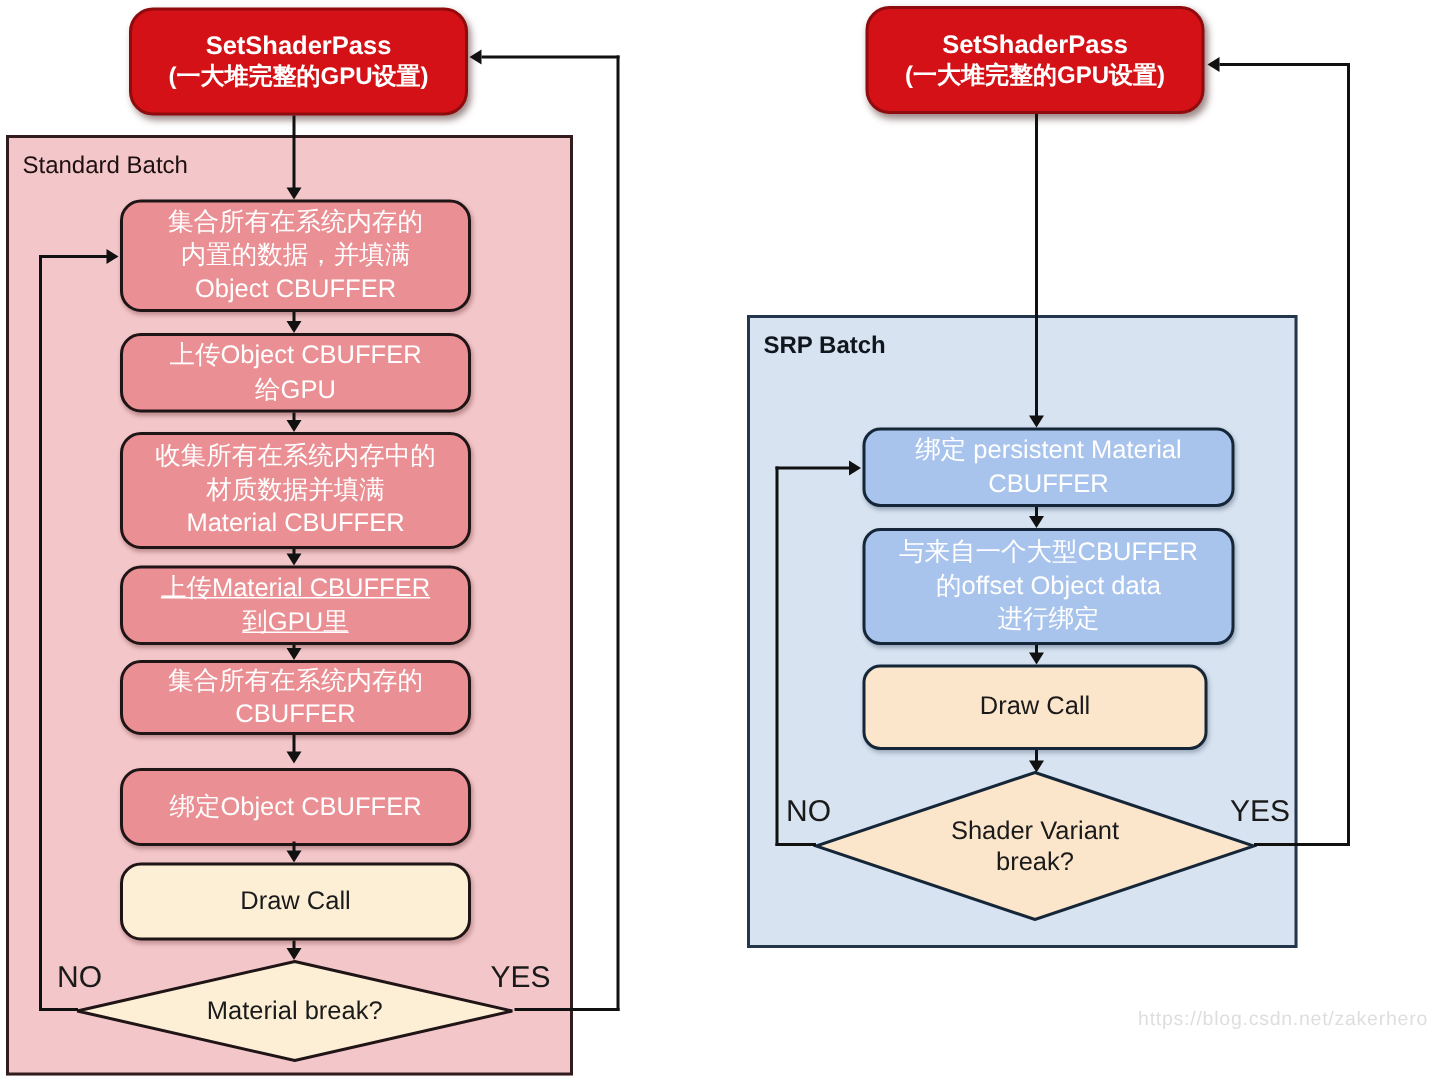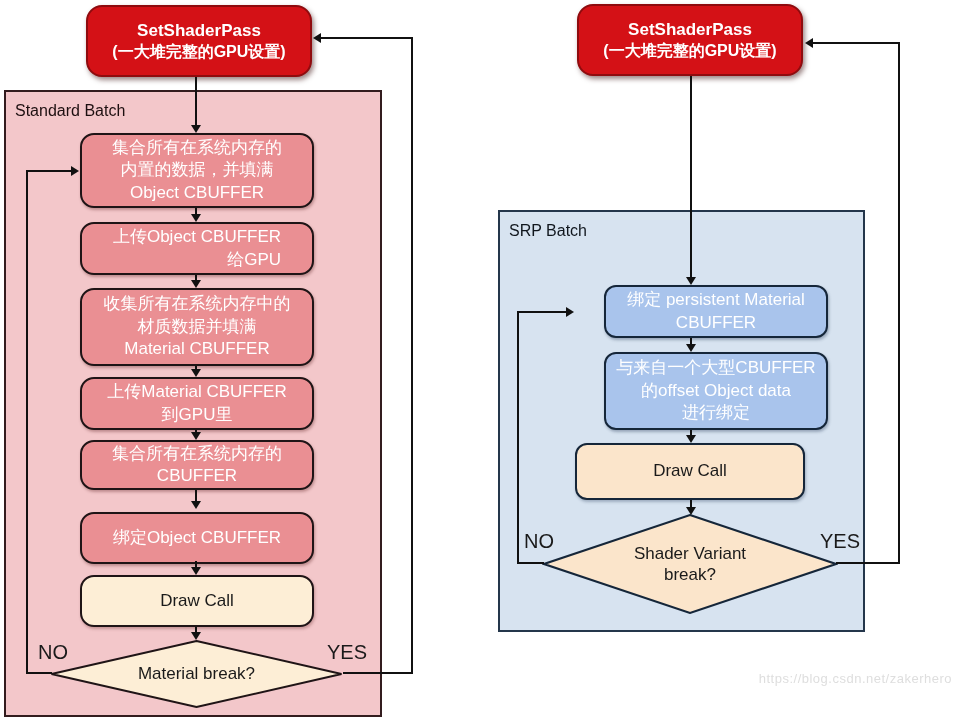--- a/index.html
+++ b/index.html
@@ -3,42 +3,42 @@
 <meta charset="utf-8">
 <style>
   html,body{margin:0;padding:0;background:#fff;}
   #stage{
     position:relative;width:960px;height:720px;background:#ffffff;overflow:hidden;
     font-family:"Liberation Sans","DejaVu Sans",sans-serif;
   }
   
   .container{position:absolute;box-sizing:border-box;}
   .pink-container{left:4px;top:90px;width:378px;height:627px;background:#f3c7ca;border:2px solid #331c1e;}
-  .blue-container{left:498px;top:210px;width:367px;height:422px;background:#d7e3f0;border:2px solid #24364b;}
+  .blue-container{left:498px;top:210px;width:367px;height:422px;background:#d7e3f0;border:2px solid #24364b;font-weight:bold;}
   .container-label{position:absolute;left:9px;top:10px;font-size:16px;color:#1d0f10;white-space:nowrap;}
   .blue-container .container-label{color:#10161d;}
   
   .redbox{
     position:absolute;width:226px;height:72px;box-sizing:border-box;
     background:#d41116;border:2px solid #8f0b0e;border-radius:16px;
     display:flex;flex-direction:column;align-items:center;justify-content:center;gap:5px;
     box-shadow:2px 3px 5px rgba(60,15,15,.5);
     text-align:right;
   }
   .redbox-title{color:#fff;font-weight:bold;font-size:17px;line-height:1;}
   .redbox-sub{color:#fff;font-weight:bold;font-size:16px;line-height:1;}
   
   .step{
     position:absolute;box-sizing:border-box;border-radius:14px;
     display:flex;align-items:center;justify-content:center;text-align:center;
   }
   .step-text{white-space:pre-line;line-height:1.32;}
   .pink-step{left:80px;width:234px;background:#ea8f93;border:2px solid #1f1416;color:#fff;font-size:17px;box-shadow:1px 2px 3px rgba(90,30,30,.35);}
   .cream-step-l{left:80px;width:234px;background:#fdeed6;border:2px solid #1f1416;color:#1a1a1a;font-size:17px;box-shadow:1px 2px 3px rgba(90,30,30,.3);}
-  .blue-step{left:604px;width:224px;background:#a9c4ec;border:2px solid #152639;border-radius:12px;color:#fff;font-size:17px;box-shadow:1px 2px 3px rgba(30,50,80,.35);}
+  .blue-step{left:575px;width:248px;background:#a9c4ec;border:2px solid #152639;border-radius:12px;color:#fff;font-size:17px;box-shadow:1px 2px 3px rgba(30,50,80,.35);}
   .cream-step-r{left:575px;width:230px;background:#fbe5cb;border:2px solid #152639;border-radius:12px;color:#1a1a1a;font-size:17px;box-shadow:1px 2px 3px rgba(30,50,80,.3);}
   
   .diamond{position:absolute;text-decoration:underline;}
   .diamond svg{position:absolute;left:0;top:0;}
   .diamond-text{
     position:absolute;inset:0;display:flex;align-items:center;justify-content:center;
     text-align:center;color:#1a1a1a;font-size:17px;white-space:pre-line;line-height:1.25;
   }
   
   .hline{position:absolute;height:2px;background:#111;}
@@ -65,30 +65,30 @@
   <div class="redbox" style="left:86px;top:5px;">
     <div class="redbox-title">SetShaderPass</div>
     <div class="redbox-sub">(一大堆完整的GPU设置)</div>
   </div>
 
   <div class="step pink-step" style="top:133px;height:75px;">
     <span class="step-text">集合所有在系统内存的
 内置的数据，并填满
 Object CBUFFER</span>
   </div>
-  <div class="step pink-step" style="top:222px;height:53px;text-align:right;">
+  <div class="step pink-step" style="top:222px;height:53px;">
     <span class="step-text">上传Object CBUFFER
 给GPU</span>
   </div>
   <div class="step pink-step" style="top:288px;height:78px;">
     <span class="step-text">收集所有在系统内存中的
 材质数据并填满
 Material CBUFFER</span>
   </div>
-  <div class="step pink-step" style="top:377px;height:53px;">
+  <div class="step pink-step" style="top:377px;height:53px;text-decoration:underline;">
     <span class="step-text">上传Material CBUFFER
 到GPU里</span>
   </div>
   <div class="step pink-step" style="top:440px;height:50px;">
     <span class="step-text">集合所有在系统内存的 CBUFFER</span>
   </div>
   <div class="step pink-step" style="top:512px;height:52px;">
     <span class="step-text">绑定Object CBUFFER</span>
   </div>
   <div class="step cream-step-l" style="top:575px;height:52px;">

